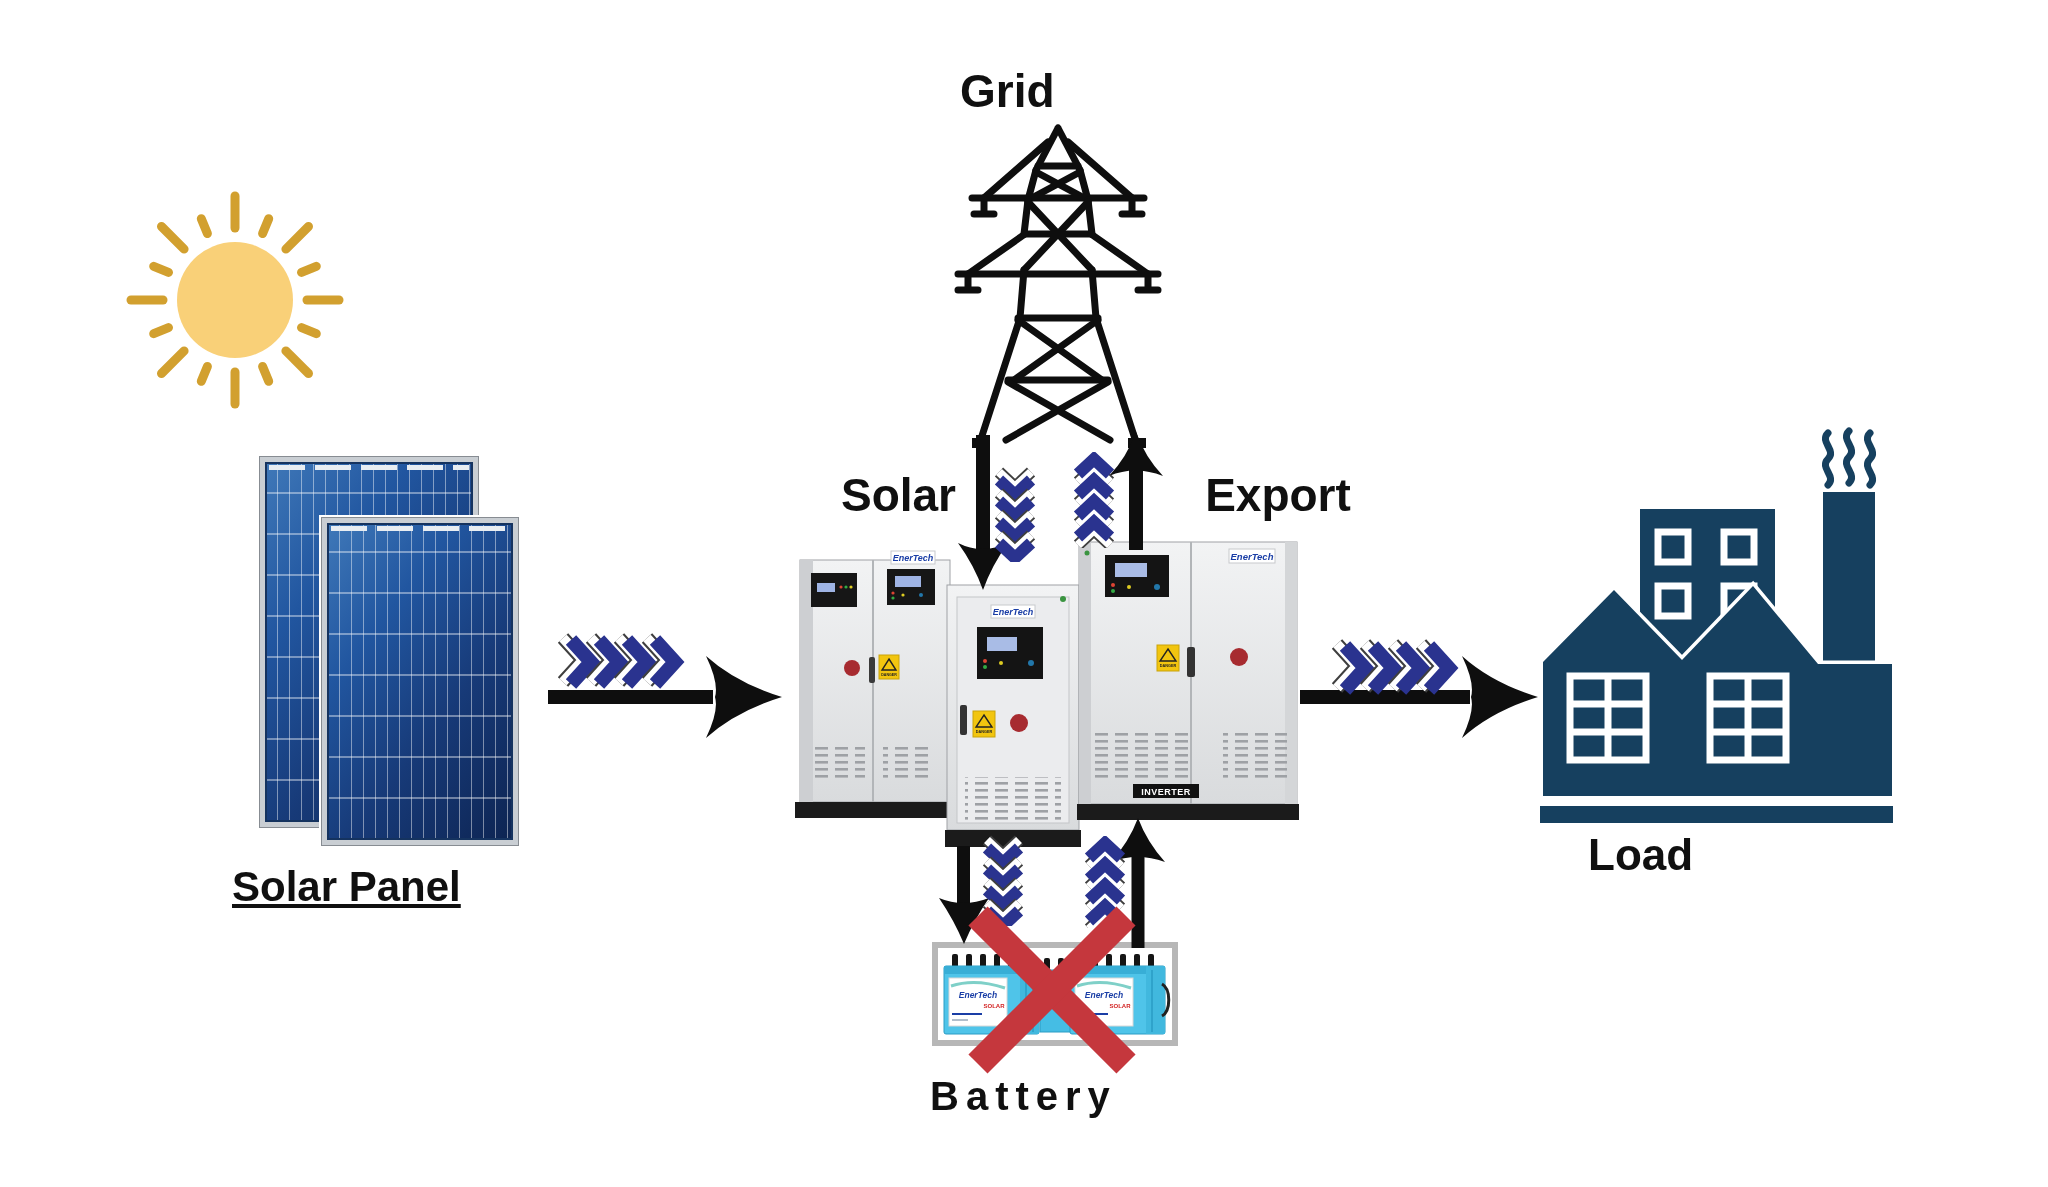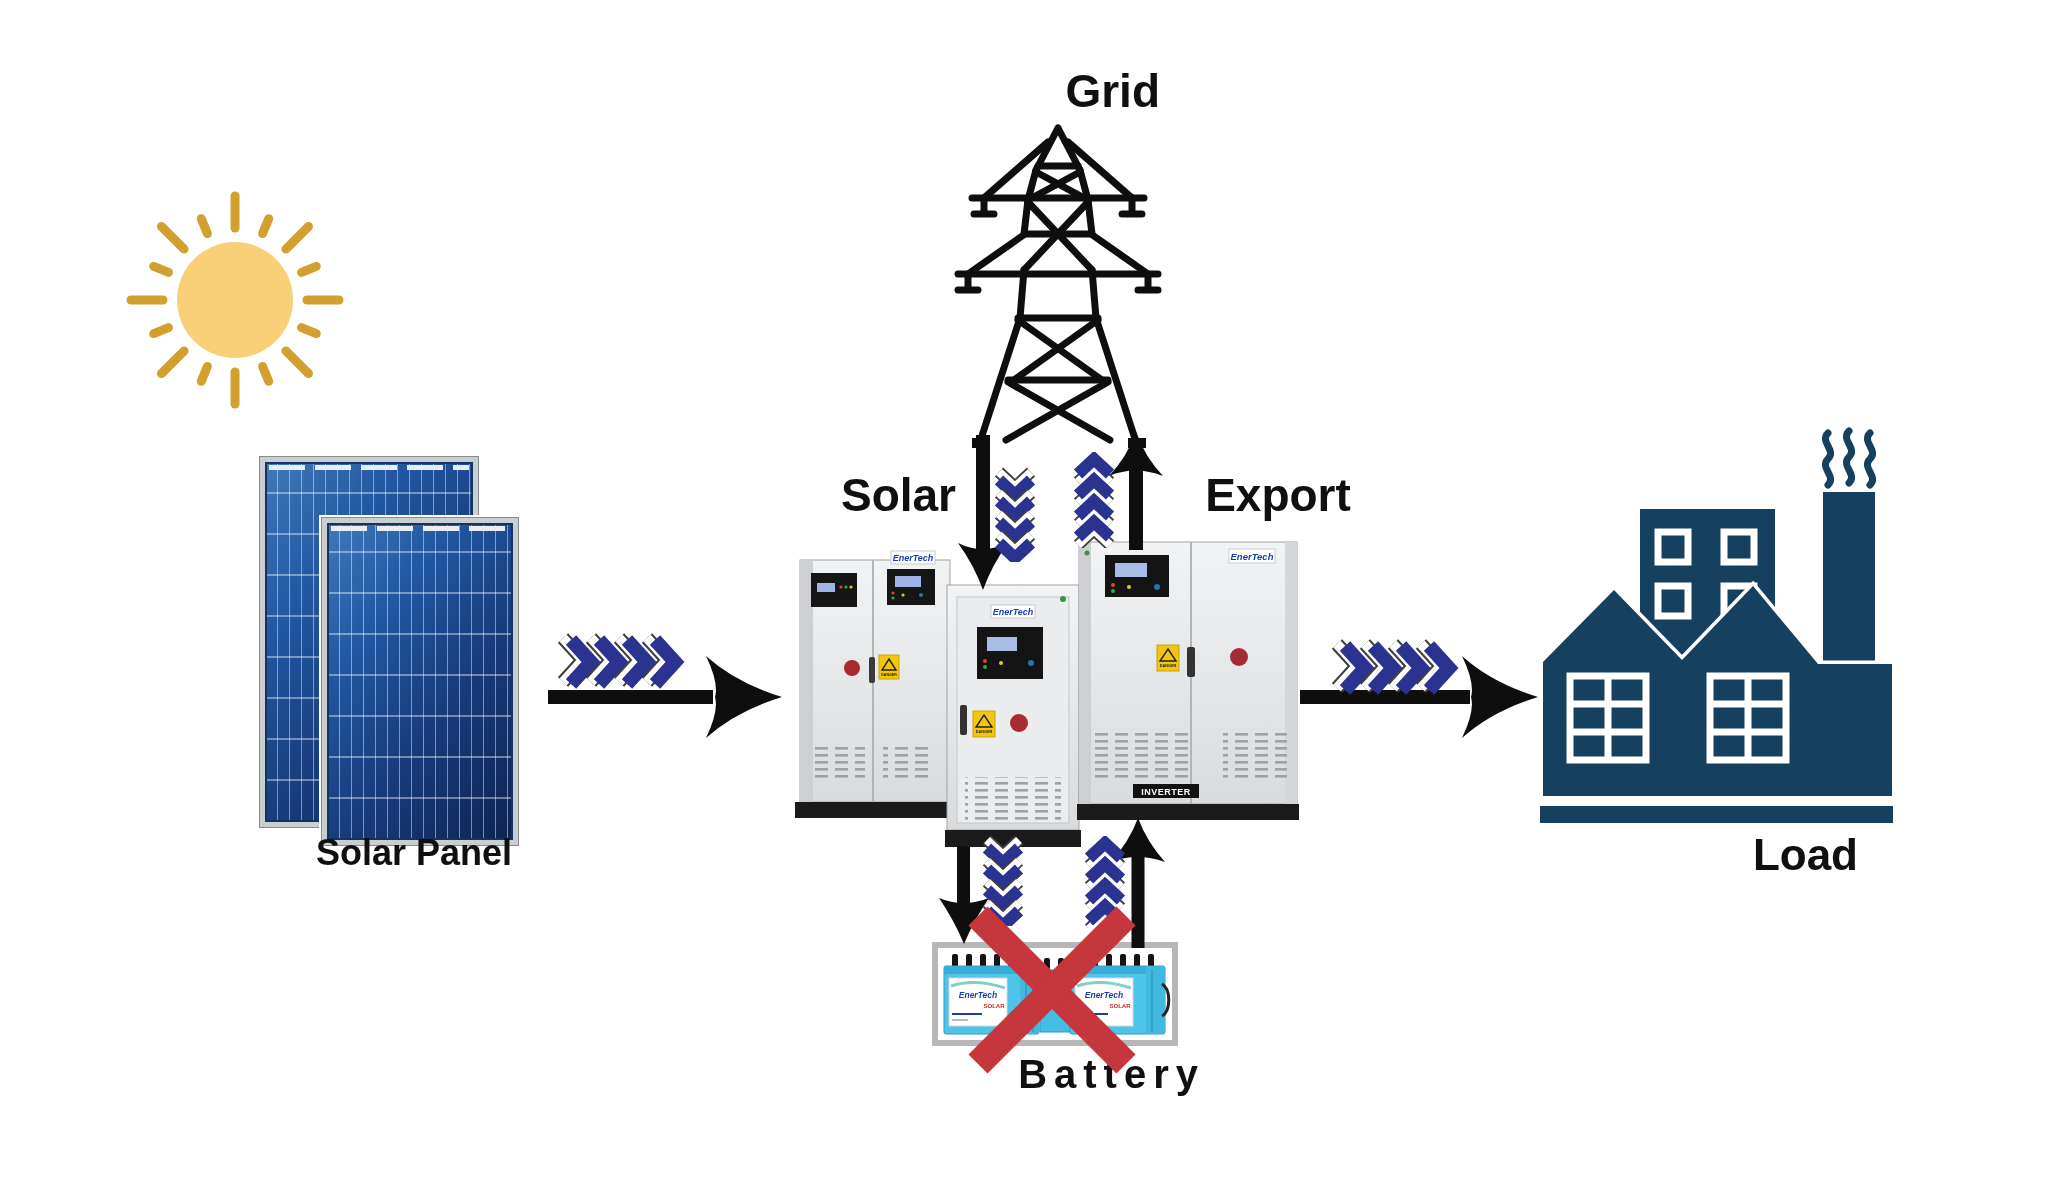--- a/index.html
+++ b/index.html
@@ -1,26 +1,26 @@
 <!DOCTYPE html>
 <html><head>
 <meta charset="utf-8">
 <style>
   html,body{margin:0;padding:0;background:#ffffff;}
   .stage{position:relative;width:2048px;height:1187px;background:#ffffff;overflow:hidden;
          font-family:"Liberation Sans", sans-serif;}
   .abs{position:absolute;}
-  .lbl{position:absolute;font-weight:700;color:#101010;text-align:right;
+  .lbl{position:absolute;font-weight:700;color:#101010;text-align:left;
        font-family:"Liberation Sans", sans-serif;}
   .lbl-grid{left:960px;top:64px;width:200px;font-size:46px;}
   .lbl-import{left:738px;top:468px;width:218px;font-size:46px;text-align:right;}
   .lbl-export{left:1158px;top:468px;width:240px;font-size:46px;text-align:center;}
-  .lbl-solar{left:232px;top:832px;width:280px;font-size:36px;}
+  .lbl-solar{left:232px;top:863px;width:280px;font-size:42px;text-decoration:underline;}
   .lbl-load{left:1588px;top:830px;width:270px;font-size:44px;}
-  .lbl-battery{left:930px;top:1052px;width:275px;font-size:40px;letter-spacing:7px;}
+  .lbl-battery{left:930px;top:1074px;width:275px;font-size:40px;letter-spacing:7px;}
   
   .panel{position:absolute;border:5px solid #c9ced3;outline:1px solid #878c92;
     box-shadow:inset 0 0 0 2px #15335f;
     background:
       repeating-linear-gradient(90deg, rgba(255,255,255,.45) 0 1.5px, rgba(255,255,255,0) 1.5px 12px),
       repeating-linear-gradient(0deg, rgba(255,255,255,.40) 0 2px, rgba(255,255,255,0) 2px 41px),
       linear-gradient(128deg,#4079b9 0%,#2156a0 30%,#173a78 62%,#0d2452 100%);}
   .panel-back{left:260px;top:457px;width:208px;height:360px;}
   .panel-front{left:322px;top:518px;width:186px;height:317px;box-shadow:inset 0 0 0 2px #15335f, -3px -3px 0 0 #ffffff;}
   .busbar{position:absolute;left:4px;right:4px;top:3px;height:5px;

